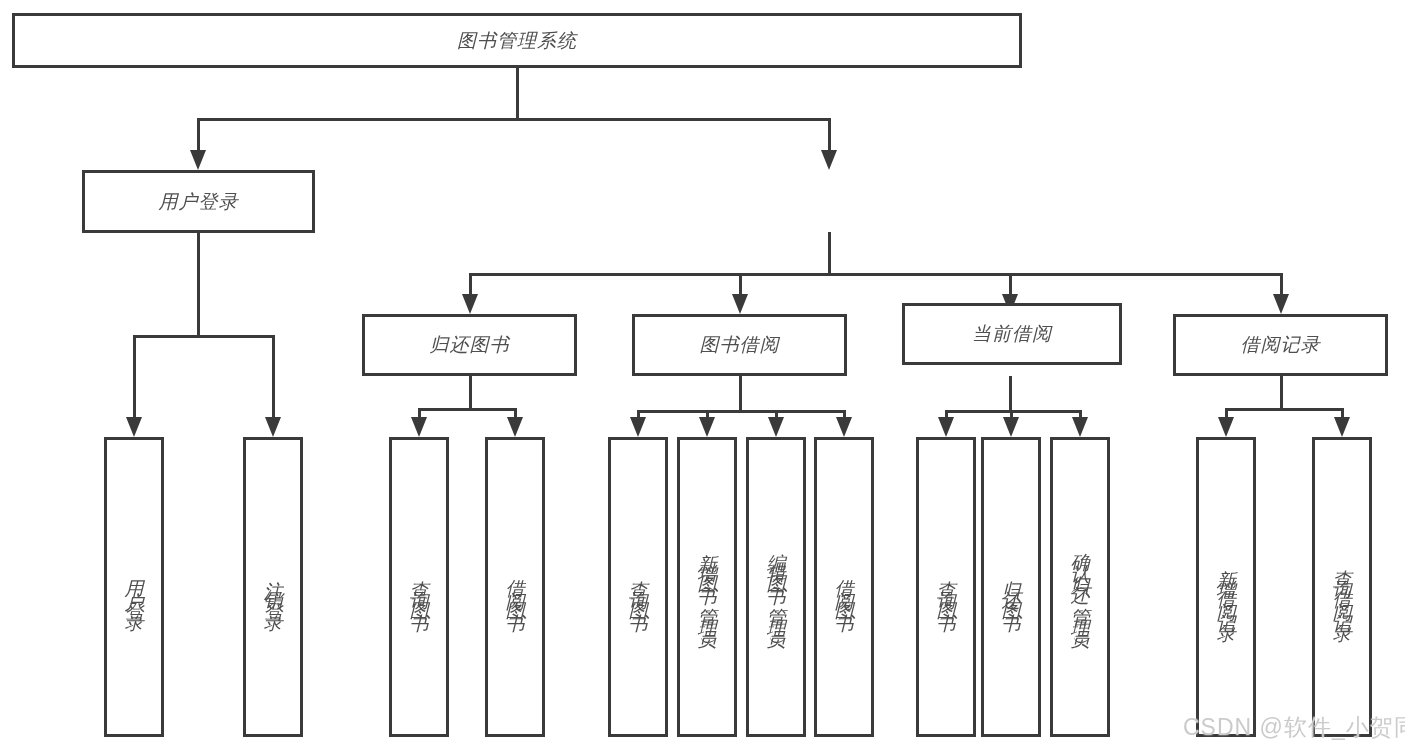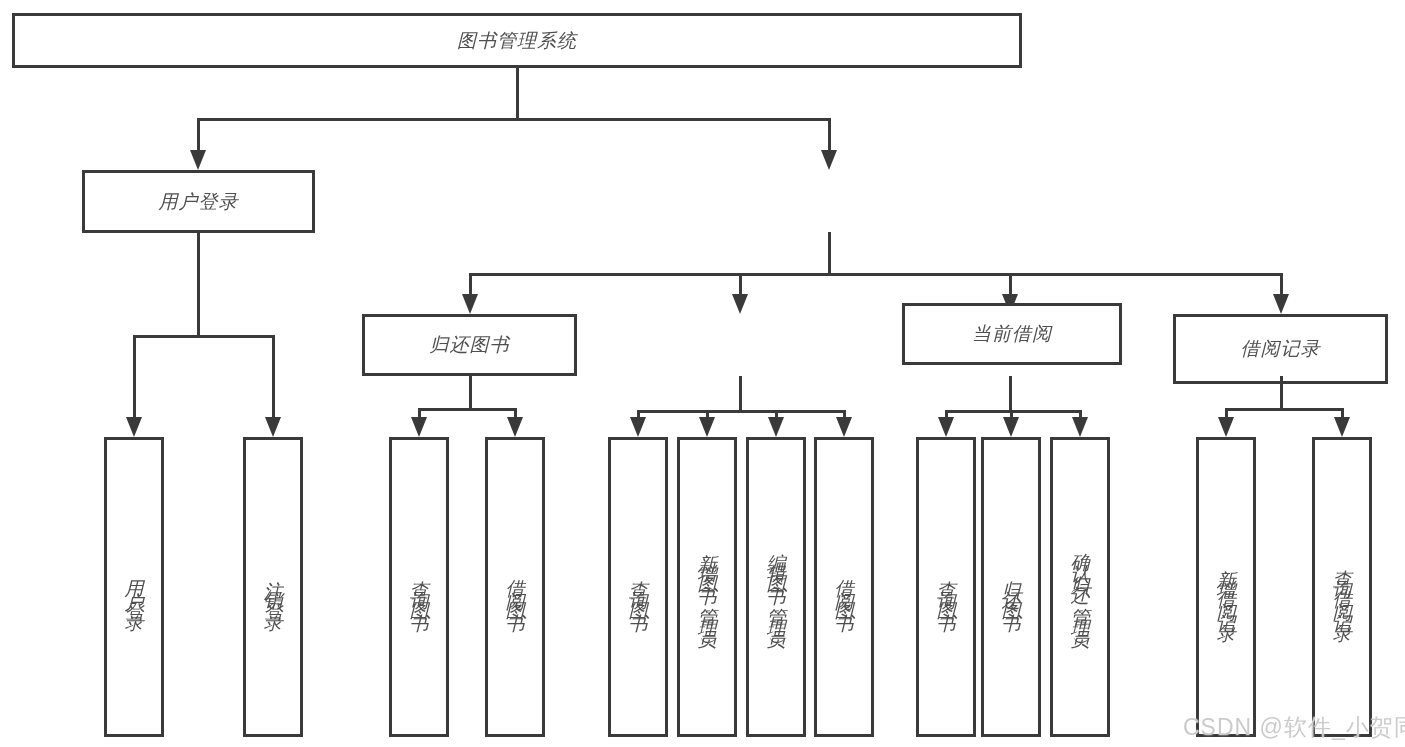--- a/index.html
+++ b/index.html
@@ -59,24 +59,27 @@
   <div class="vl" style="left:739px;top:273px;height:21px;"></div>
   <div class="ah" style="left:732px;top:294px;"></div>
   <div class="vl" style="left:1009px;top:273px;height:21px;"></div>
   <div class="ah" style="left:1002px;top:294px;"></div>
   <div class="vl" style="left:1280px;top:273px;height:21px;"></div>
   <div class="ah" style="left:1273px;top:294px;"></div>
 
   <div class="box" style="left:362px;top:314px;width:215px;height:62px;">
     <span class="lbl">归还图书</span>
   </div>
+  <div class="box" style="left:632px;top:314px;width:215px;height:62px;">
+    <span class="lbl">图书借阅</span>
+  </div>
   <div class="box" style="left:902px;top:296px;width:220px;height:62px;margin-top:7px;">
     <span class="lbl">当前借阅</span>
   </div>
-  <div class="box" style="left:1173px;top:314px;width:215px;height:70px;">
+  <div class="box" style="left:1173px;top:314px;width:215px;height:62px;">
     <span class="lbl">借阅记录</span>
   </div>
 
   <div class="vl" style="left:469px;top:376px;height:32px;"></div>
   <div class="hl" style="left:418px;top:408px;width:98px;"></div>
   <div class="vl" style="left:418px;top:408px;height:9px;"></div>
   <div class="ah" style="left:411px;top:417px;"></div>
   <div class="vl" style="left:514px;top:408px;height:9px;"></div>
   <div class="ah" style="left:507px;top:417px;"></div>
 

